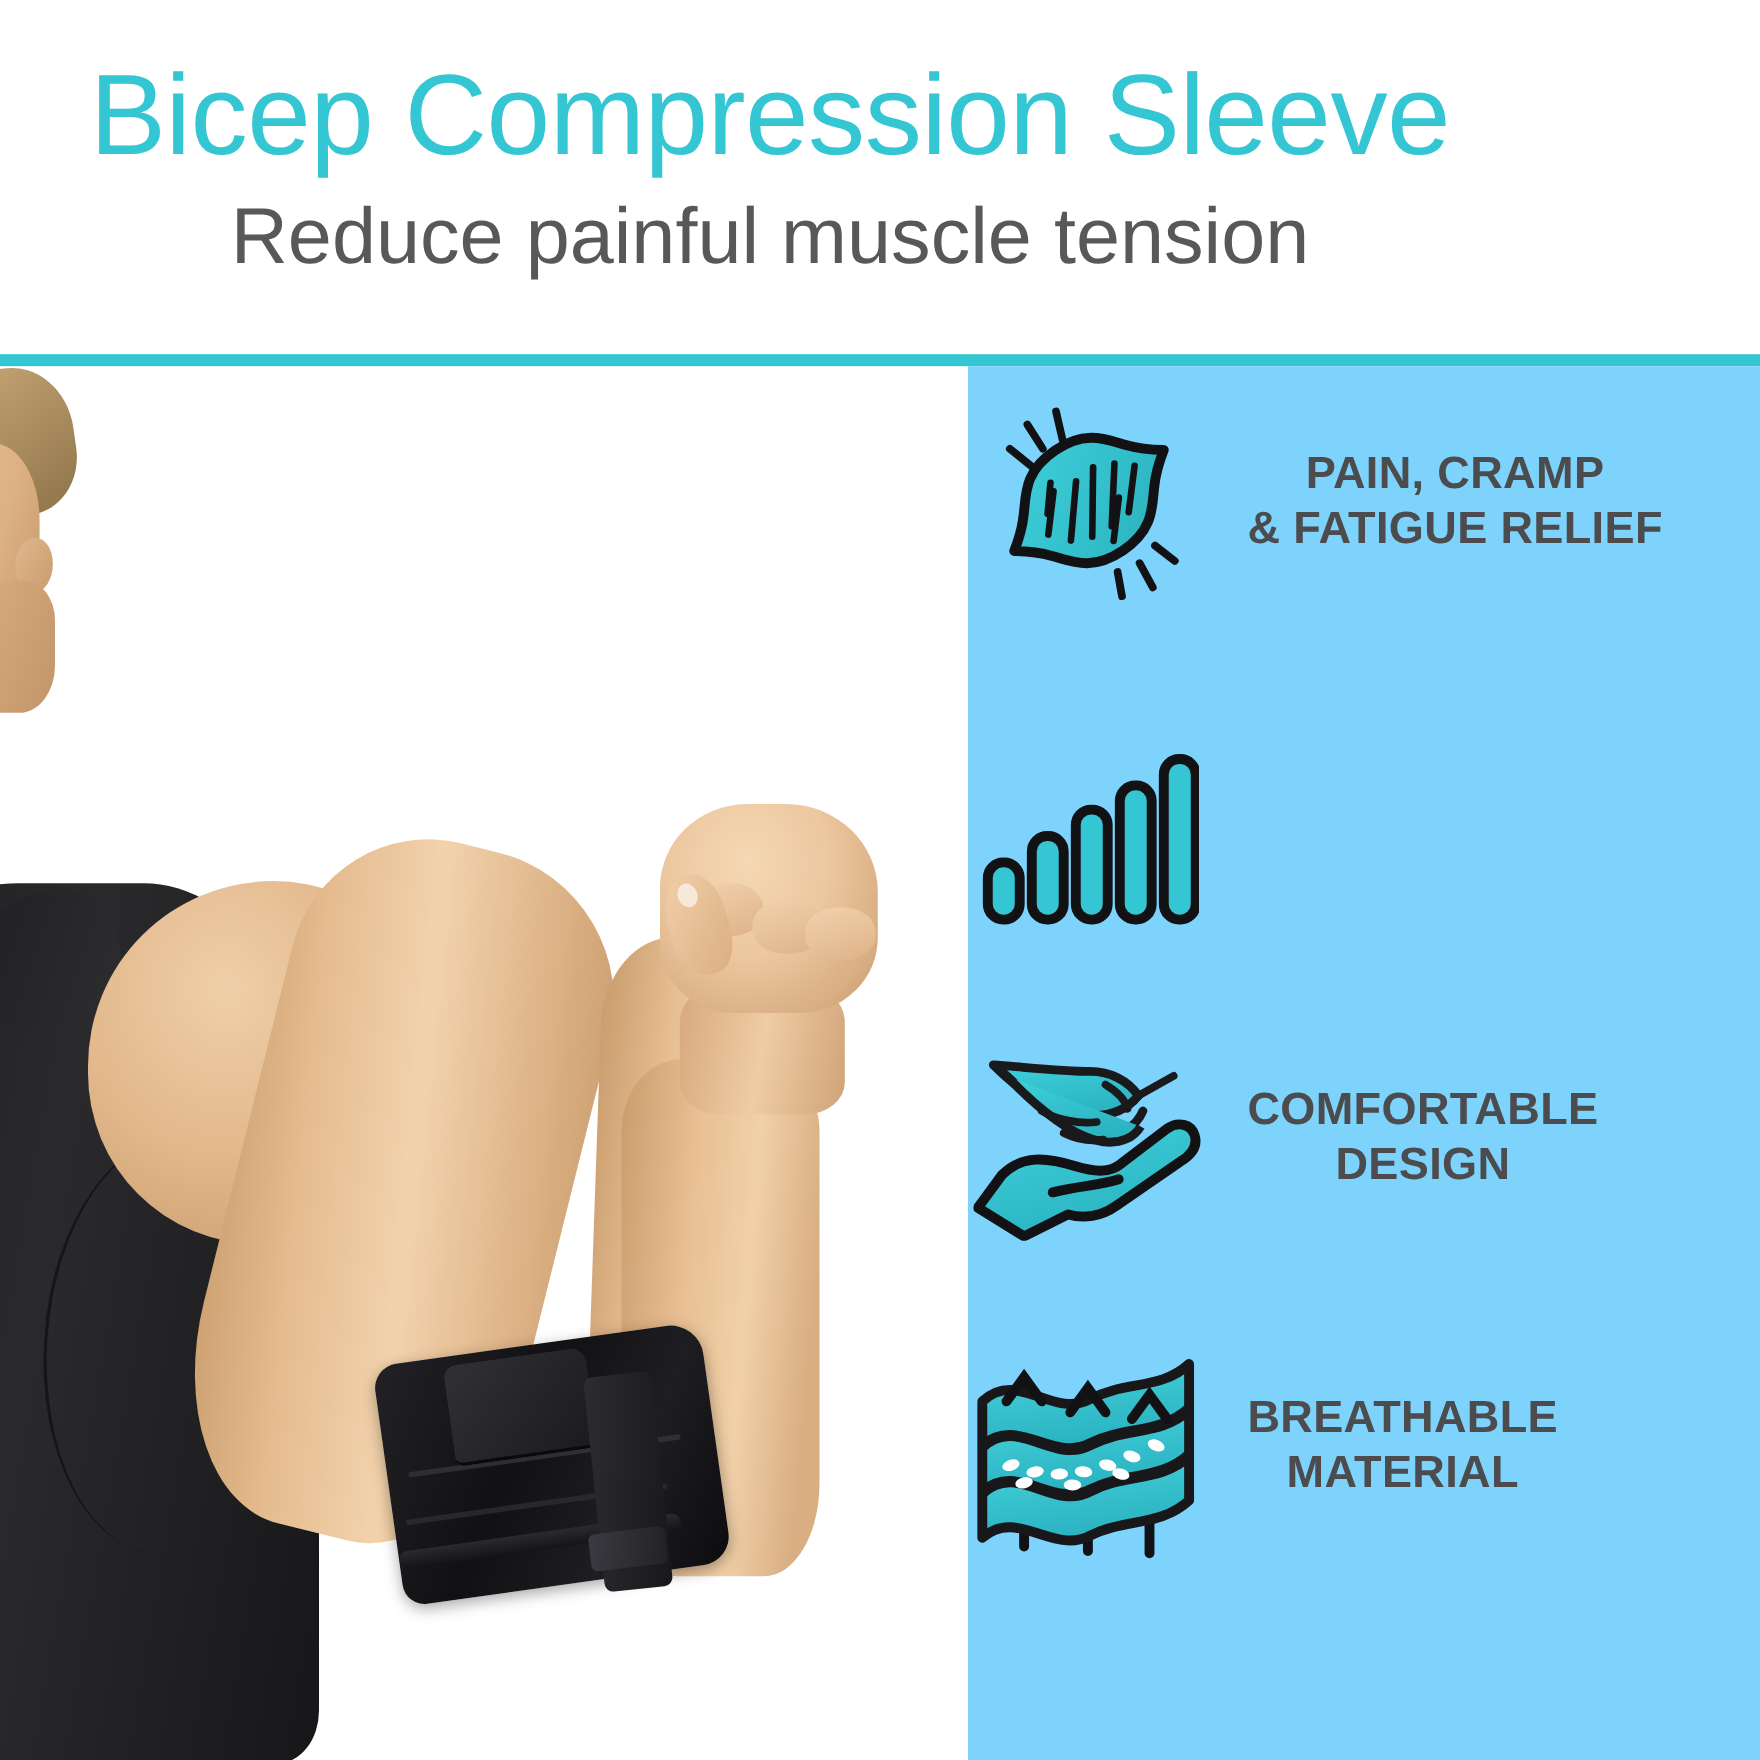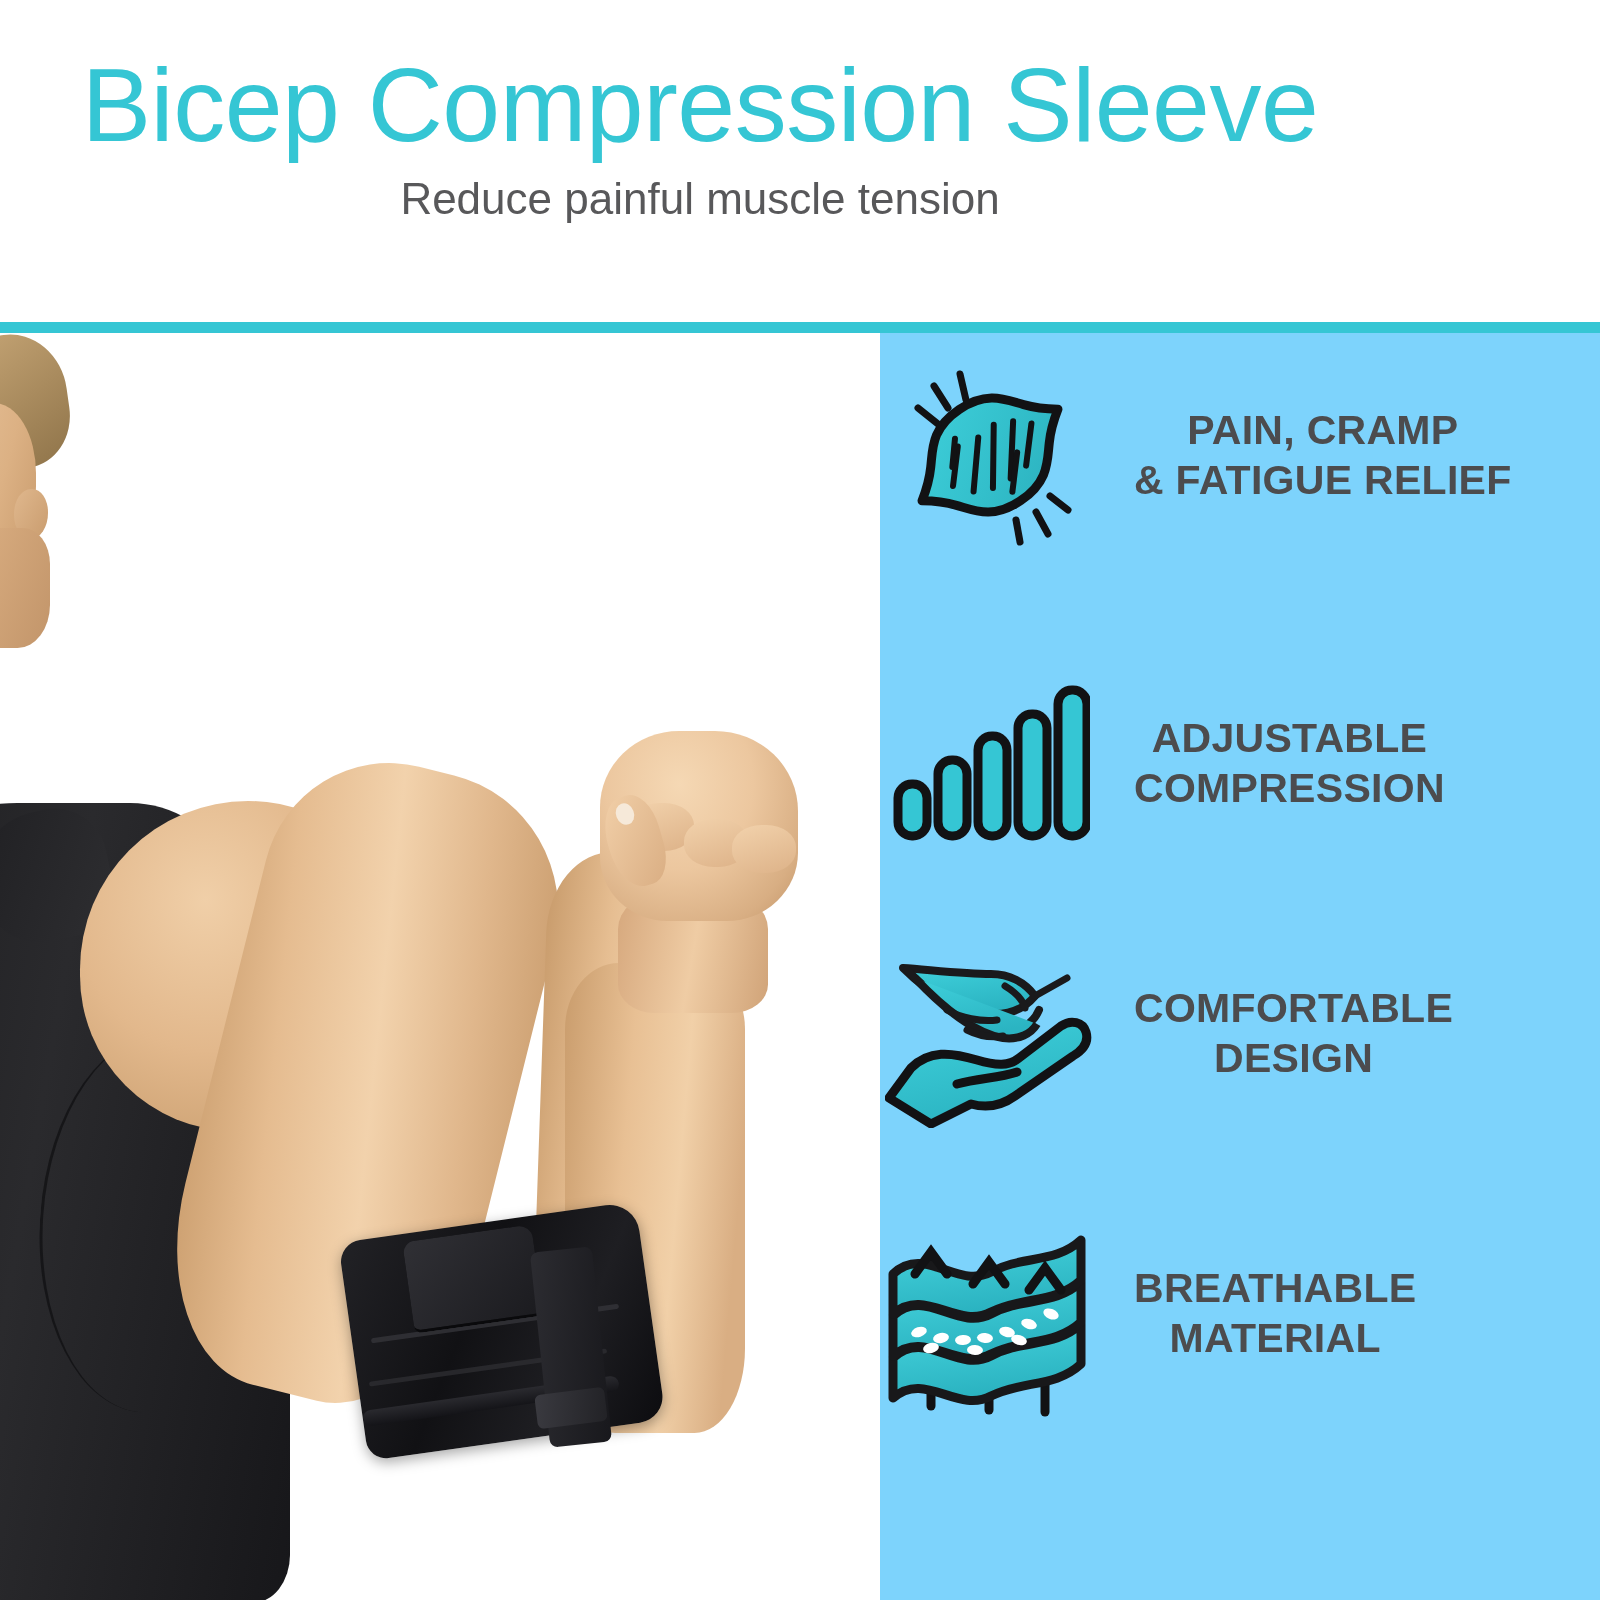--- a/index.html
+++ b/index.html
@@ -23,21 +23,21 @@
     font-size:104px;
     font-weight:400;
     letter-spacing:-0.5px;
     color:#35C6D4;
     line-height:1.02;
     white-space:nowrap;
     transform:scaleX(1.0);
   }
   .subtitle {
     margin-top:16px;
-    font-size:44px;
+    font-size:72px;
     font-weight:400;
     color:#58585A;
     letter-spacing:0px;
     white-space:nowrap;
   }
   .divider {
     position:absolute; left:0; top:322px;
     width:1600px; height:11px; background:#35C6D4;
   }
 
@@ -296,22 +296,20 @@
           <svg width="200" height="170" viewBox="0 0 200 170">
             <g fill="#35C6D4" stroke="#121214" stroke-width="9">
               <rect x="8" y="106" width="29" height="52" rx="14"></rect>
               <rect x="48" y="82" width="29" height="76" rx="14"></rect>
               <rect x="88" y="58" width="29" height="100" rx="14"></rect>
               <rect x="128" y="36" width="29" height="122" rx="14"></rect>
               <rect x="168" y="12" width="29" height="146" rx="14"></rect>
             </g>
           </svg>
         </div>
-        <div class="f-label">ADJUSTABLE
-COMPRESSION</div>
       </div>
 
       <div class="feature f4">
         <div class="f-icon">
           <svg width="210" height="230" viewBox="0 0 210 230">
             <defs>
               <linearGradient id="tealC" x1="0" y1="0" x2="0.3" y2="1">
                 <stop offset="0%" stop-color="#45D3DD"></stop>
                 <stop offset="100%" stop-color="#2AB2C0"></stop>
               </linearGradient>

